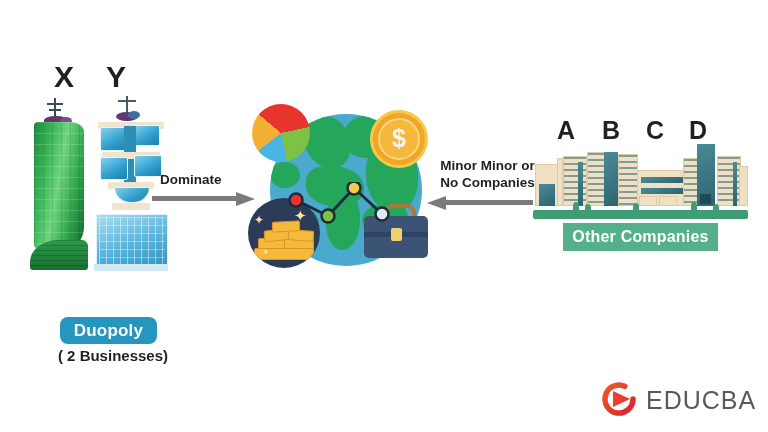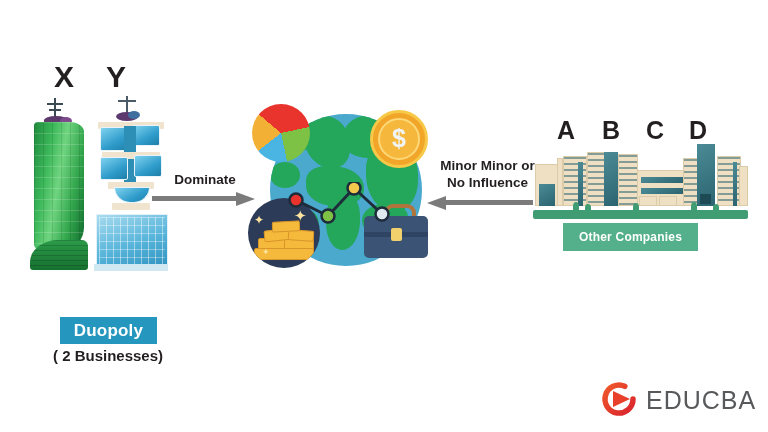--- a/index.html
+++ b/index.html
@@ -96,30 +96,30 @@
   #bldg-y .plinth{position:absolute;left:0px;top:168px;width:74px;height:7px;background:#cfe8f2;}
 
   
   .badge{
     position:absolute;color:#ffffff;font-weight:bold;
     display:flex;align-items:center;justify-content:center;
     letter-spacing:.2px;
   }
   #badge-duopoly{
     left:42px;top:255px;width:97px;height:27px;
-    background:#2596be;font-size:17px;
+    background:#2596be;font-size:17px;border-radius:8px;
   }
   #sub-duopoly{
-    left:30px;top:285px;width:120px;text-align:center;
+    left:30px;top:285px;width:120px;text-align:right;
     font-size:15px;font-weight:bold;color:#231f20;
   }
 
   
   #arrow-left-label{
-    left:160px;top:172px;width:90px;text-align:center;
+    left:160px;top:172px;width:90px;text-align:left;
     font-size:13.5px;font-weight:bold;color:#231f20;
   }
   #arrow-left{left:152px;top:192px;width:103px;height:14px;}
 
   
   #center-group{left:248px;top:104px;width:200px;height:200px;}
   #globe{
     position:absolute;left:22px;top:10px;width:152px;height:152px;
     border-radius:50%;
     background:#4aa9cd;
@@ -210,22 +210,22 @@
   .b{position:absolute;bottom:0;}
   .cream{background:#efe0c4;border:1px solid #dccba8;}
   .teal{background:linear-gradient(150deg,#4b8b96,#2b6470);}
   .winrow{position:absolute;inset:0;
     background:repeating-linear-gradient(to bottom,rgba(43,100,112,.55) 0 2px,transparent 2px 6px);
   }
   #grass{position:absolute;left:0;top:60px;width:215px;height:9px;background:#3f9c73;border-radius:2px;}
   .tuft{position:absolute;bottom:4px;width:6px;height:9px;background:#3f9c73;border-radius:50% 50% 0 0;}
 
   #badge-other{
-    left:38px;top:105px;width:135px;height:28px;
-    background:#53b08a;font-size:12px;
+    left:38px;top:105px;width:155px;height:28px;
+    background:#53b08a;font-size:16px;
   }
 
   
   #logo{left:600px;top:378px;width:150px;height:42px;}
   #logo-mark{position:absolute;left:0;top:2px;width:38px;height:38px;}
   #logo-text{
     position:absolute;left:46px;top:8px;
     font-size:25px;letter-spacing:1px;color:#58595b;font-weight:500;
   }
 </style>
@@ -323,21 +323,21 @@
       <circle cx="10" cy="18" r="6.5" fill="#e8342c" stroke="#1d2b3a" stroke-width="2.5"></circle>
       <circle cx="42" cy="34" r="6.5" fill="#7dc244" stroke="#1d2b3a" stroke-width="2.5"></circle>
       <circle cx="68" cy="6" r="6.5" fill="#f2c94c" stroke="#1d2b3a" stroke-width="2.5"></circle>
       <circle cx="96" cy="32" r="6.5" fill="#dfe9f0" stroke="#1d2b3a" stroke-width="2.5"></circle>
     </svg>
 
   </div>
 
   <div class="abs" id="arrow-right-label">
     <div>Minor Minor or</div>
-    <div>No Influence</div>
+    <div>No Companies</div>
   </div>
   <div class="abs" id="arrow-right">
     <svg width="108" height="14" viewBox="0 0 108 14">
       <rect x="19" y="4" width="89" height="5" fill="#7b7b7b"></rect>
       <polygon points="21,0 2,7 21,14" fill="#7b7b7b"></polygon>
     </svg>
   </div>
 
   <div class="abs" id="right-group">
 

